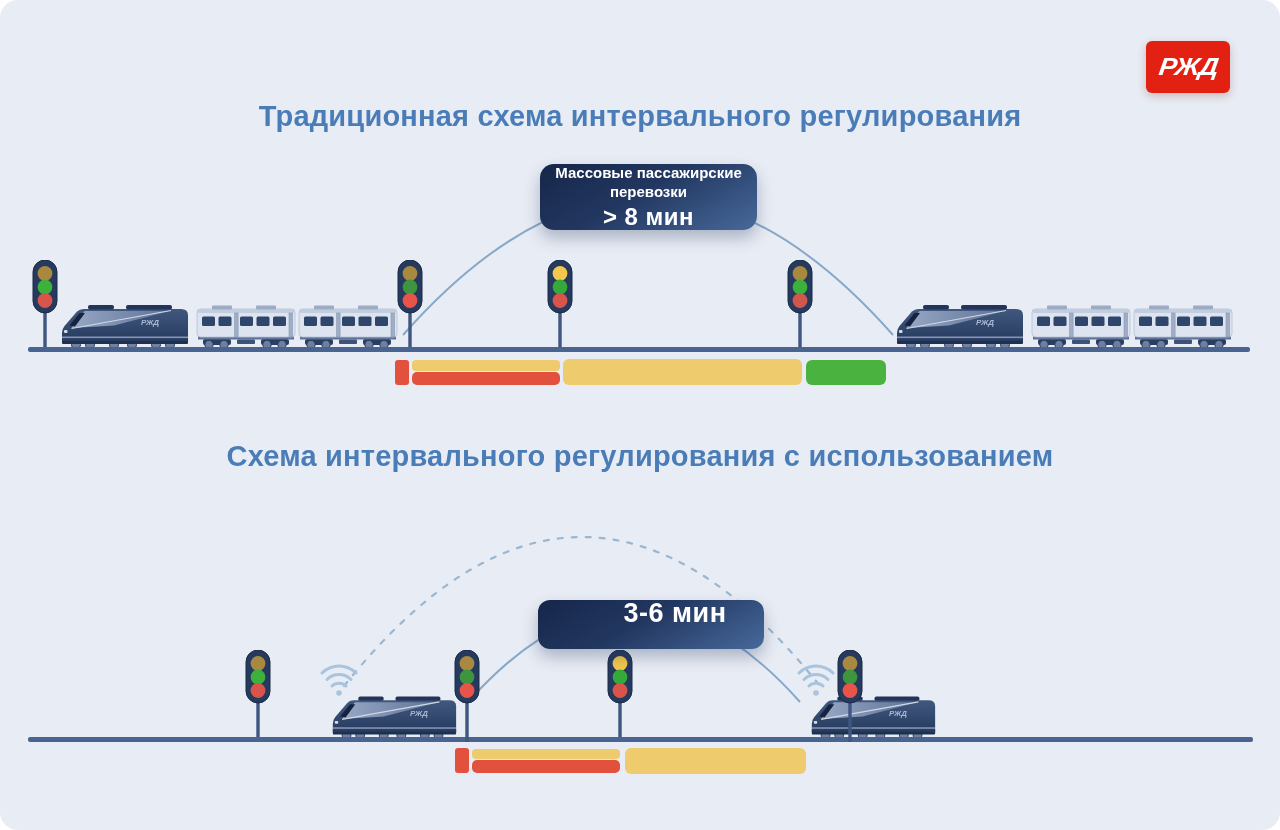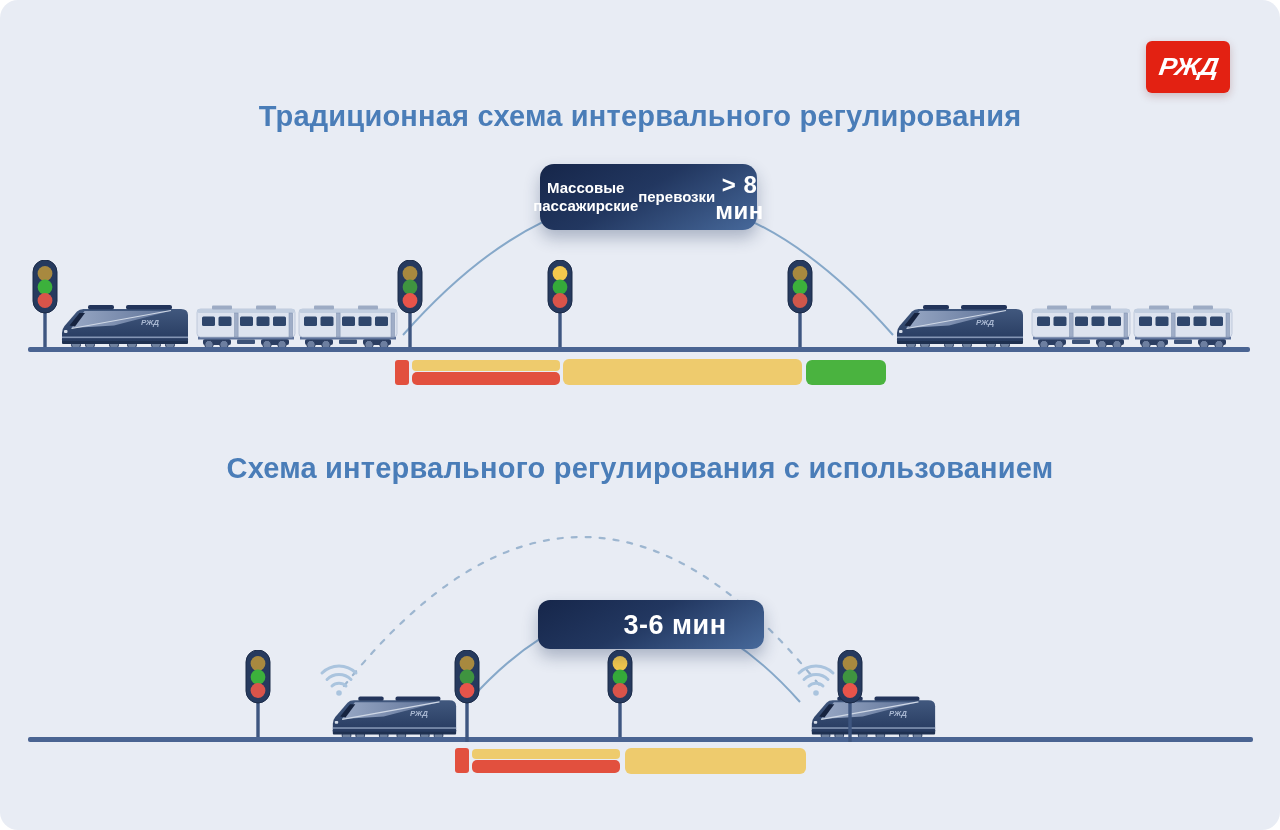--- a/index.html
+++ b/index.html
@@ -13,21 +13,21 @@
   .scheme-title{
     position:absolute;left:0;width:1280px;text-align:center;
     color:#4a7db8;font-size:29px;font-weight:bold;letter-spacing:.2px;
   }
   .scheme-title .tline{display:block;line-height:37px;}
   
   .badge{
     position:absolute;z-index:5;border-radius:14px;color:#ffffff;text-align:center;
     background:linear-gradient(150deg,#16264a 0%,#223760 45%,#47699b 100%);
     box-shadow:0 8px 16px rgba(30,50,90,.30);
-    display:flex;flex-direction:row;justify-content:center;align-items:center;
+    display:flex;flex-direction:column;justify-content:space-between;align-items:center;
   }
   .badge .b-line{font-size:15px;font-weight:bold;line-height:18px;}
   .badge .b-value{font-size:24px;font-weight:bold;line-height:26px;margin-top:2px;letter-spacing:.5px;}
   .badge2 .b-value{font-size:27px;margin-top:0;}
   
   .arc-layer{position:absolute;left:0;top:0;z-index:1;pointer-events:none;}
   
   .track{position:absolute;height:5px;z-index:2;border-radius:2px;}
   
   .seg{position:absolute;z-index:2;}
@@ -168,21 +168,21 @@
   </svg>
 
   <div class="track" style="left: 28px; top: 347px; width: 1222px; background: rgb(74, 100, 146);"></div>
 
   <div class="seg" style="left: 395px; top: 360px; width: 14px; height: 25px; border-radius: 3px; background: rgb(226, 80, 62);"></div>
   <div class="seg" style="left: 412px; top: 360px; width: 148px; height: 11px; border-radius: 4px; background: rgb(238, 203, 109);"></div>
   <div class="seg" style="left: 412px; top: 372px; width: 148px; height: 13px; border-radius: 5px; background: rgb(226, 80, 62);"></div>
   <div class="seg" style="left: 563px; top: 359px; width: 239px; height: 26px; border-radius: 6px; background: rgb(238, 203, 109);"></div>
   <div class="seg" style="left: 806px; top: 360px; width: 80px; height: 25px; border-radius: 6px; background: rgb(74, 179, 63);"></div>
 
-  <h2 class="scheme-title" style="top:450px;margin:0;">
+  <h2 class="scheme-title" style="top:438px;margin:0;">
     <span class="tline">Схема интервального регулирования с использованием</span>
   </h2>
 
   <div class="badge badge2" style="left:538px;top:600px;width:178px;height:49px;border-radius:12px;padding-left:48px;">
     <span class="b-value">3-6 мин</span>
   </div>
 
   <svg class="abs" style="left:243px;top:650px;z-index:2;" width="30" height="92" viewBox="0 0 30 92">
     <rect x="13.3" y="48" width="3.4" height="44" fill="#3e5680"></rect>
     <rect x="3" y="0" width="24" height="53" rx="12" fill="#263a5e" stroke="#1b2a47"></rect>

